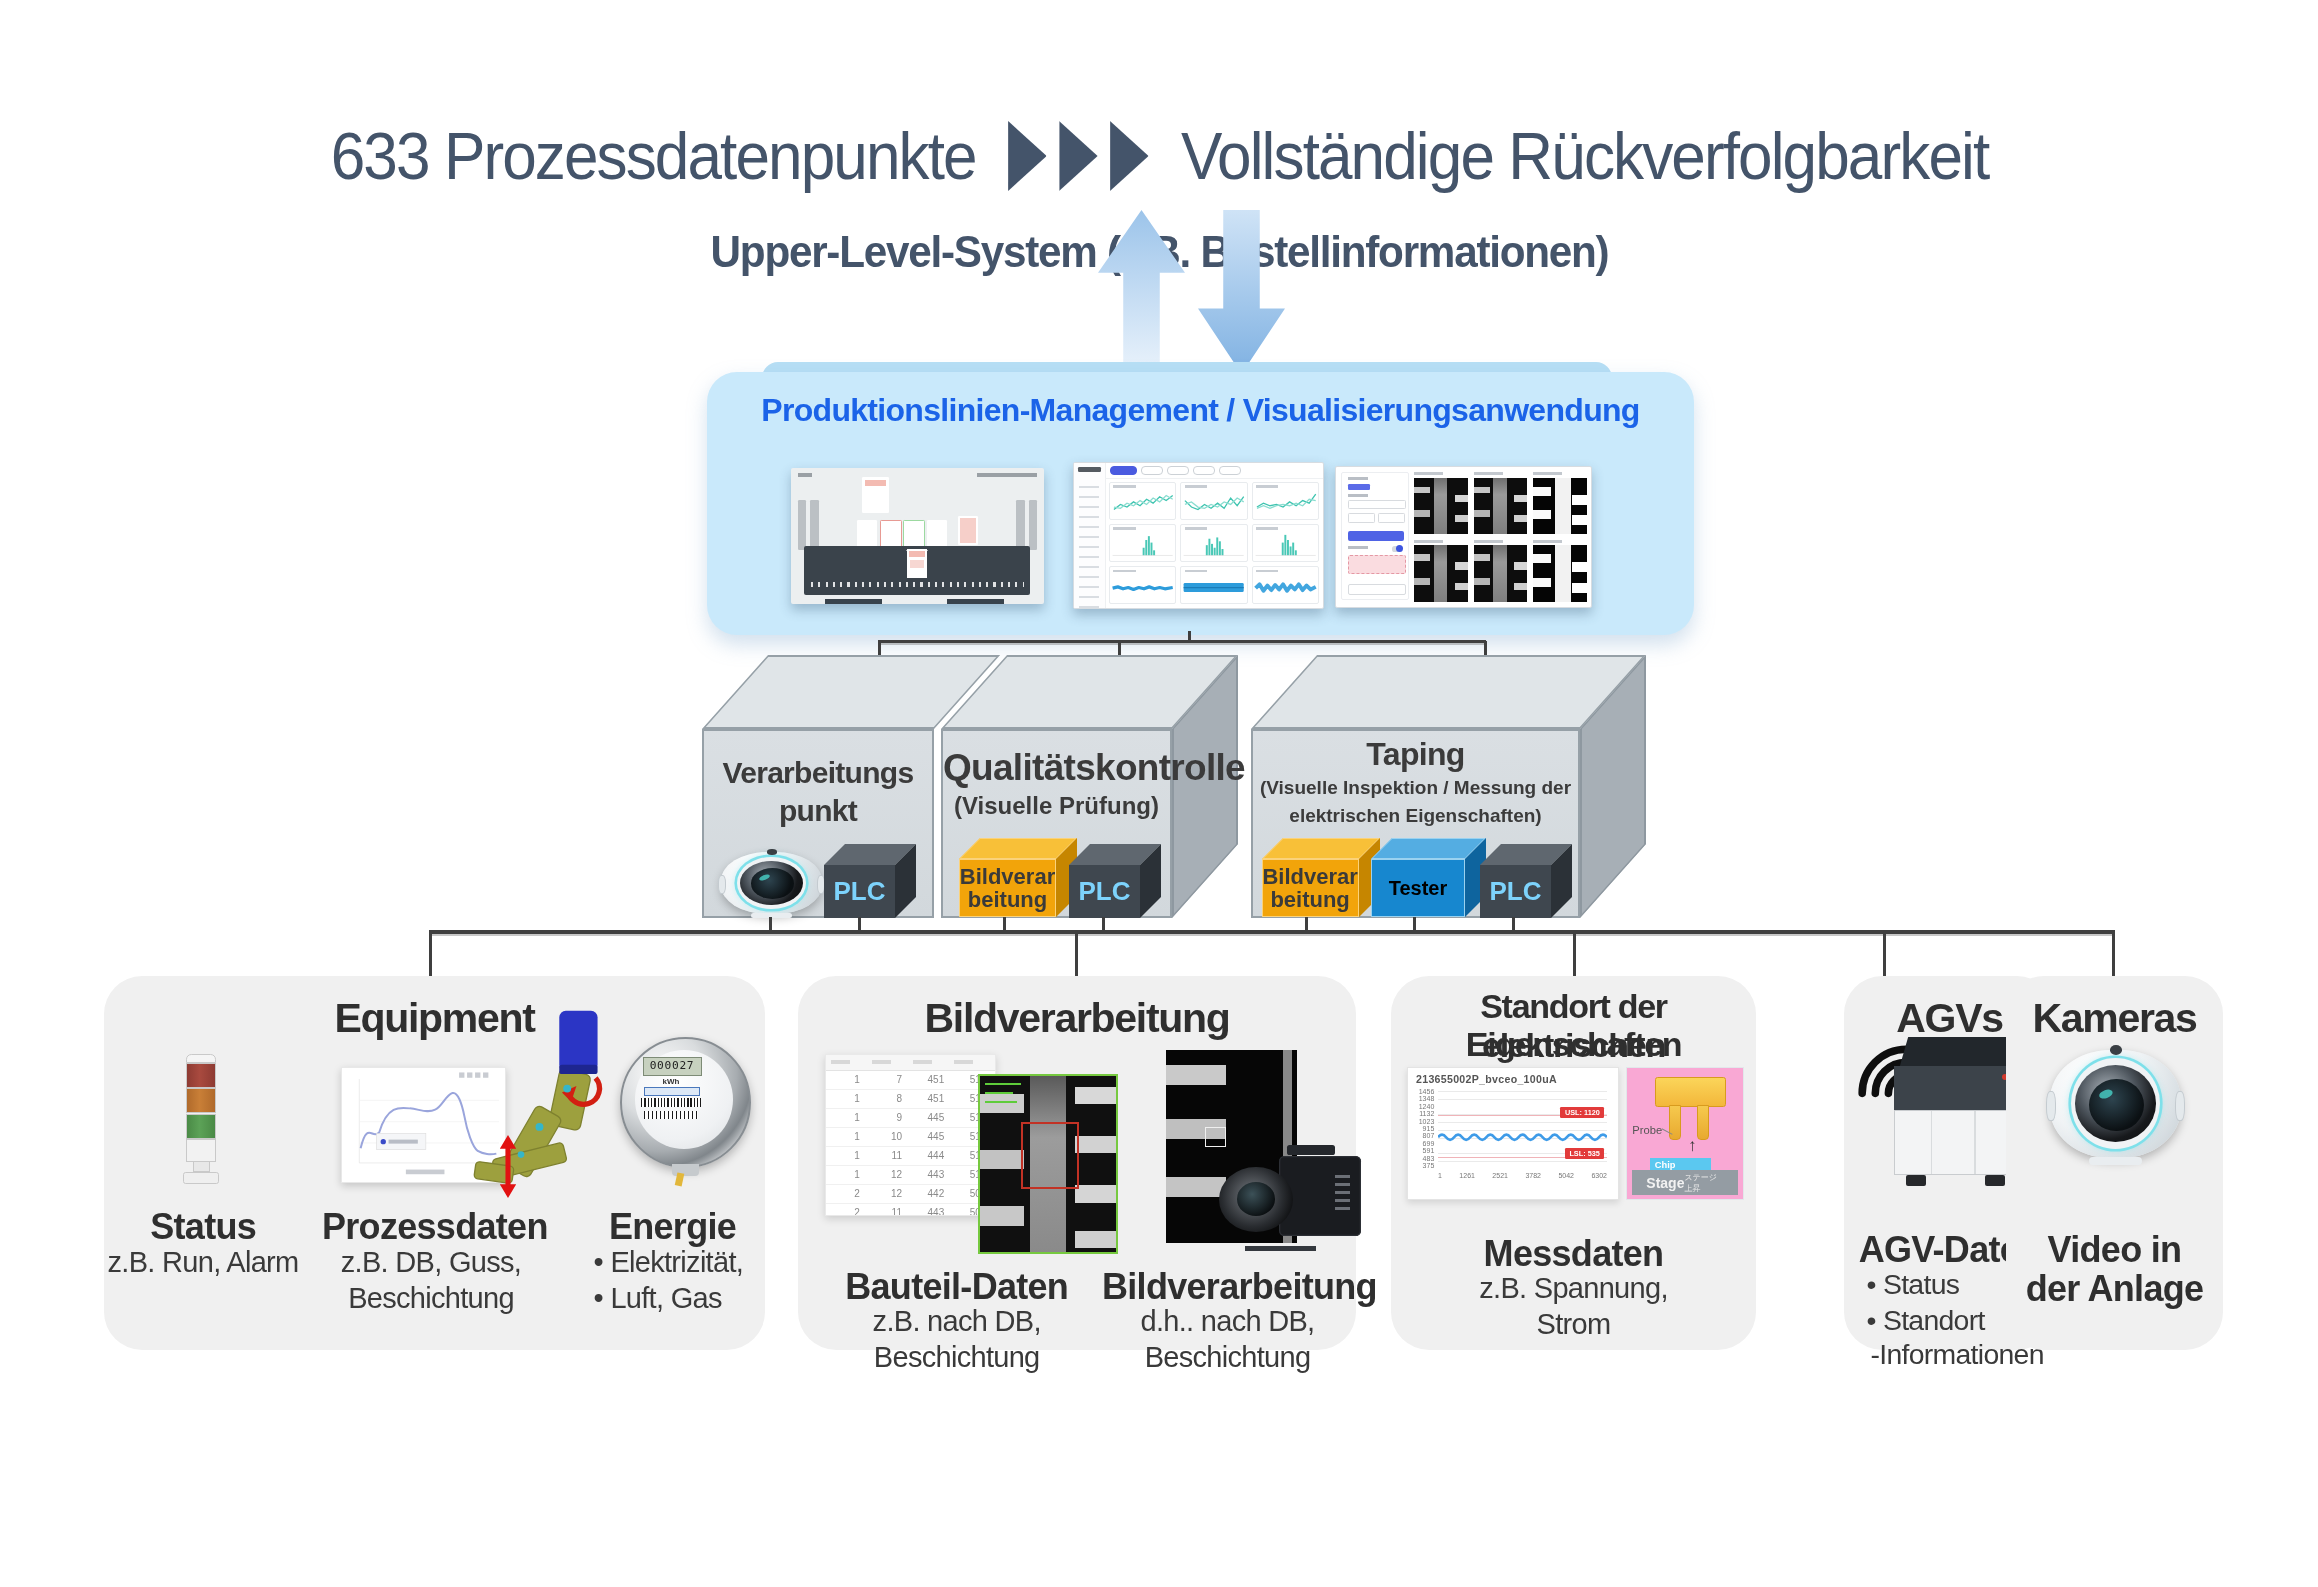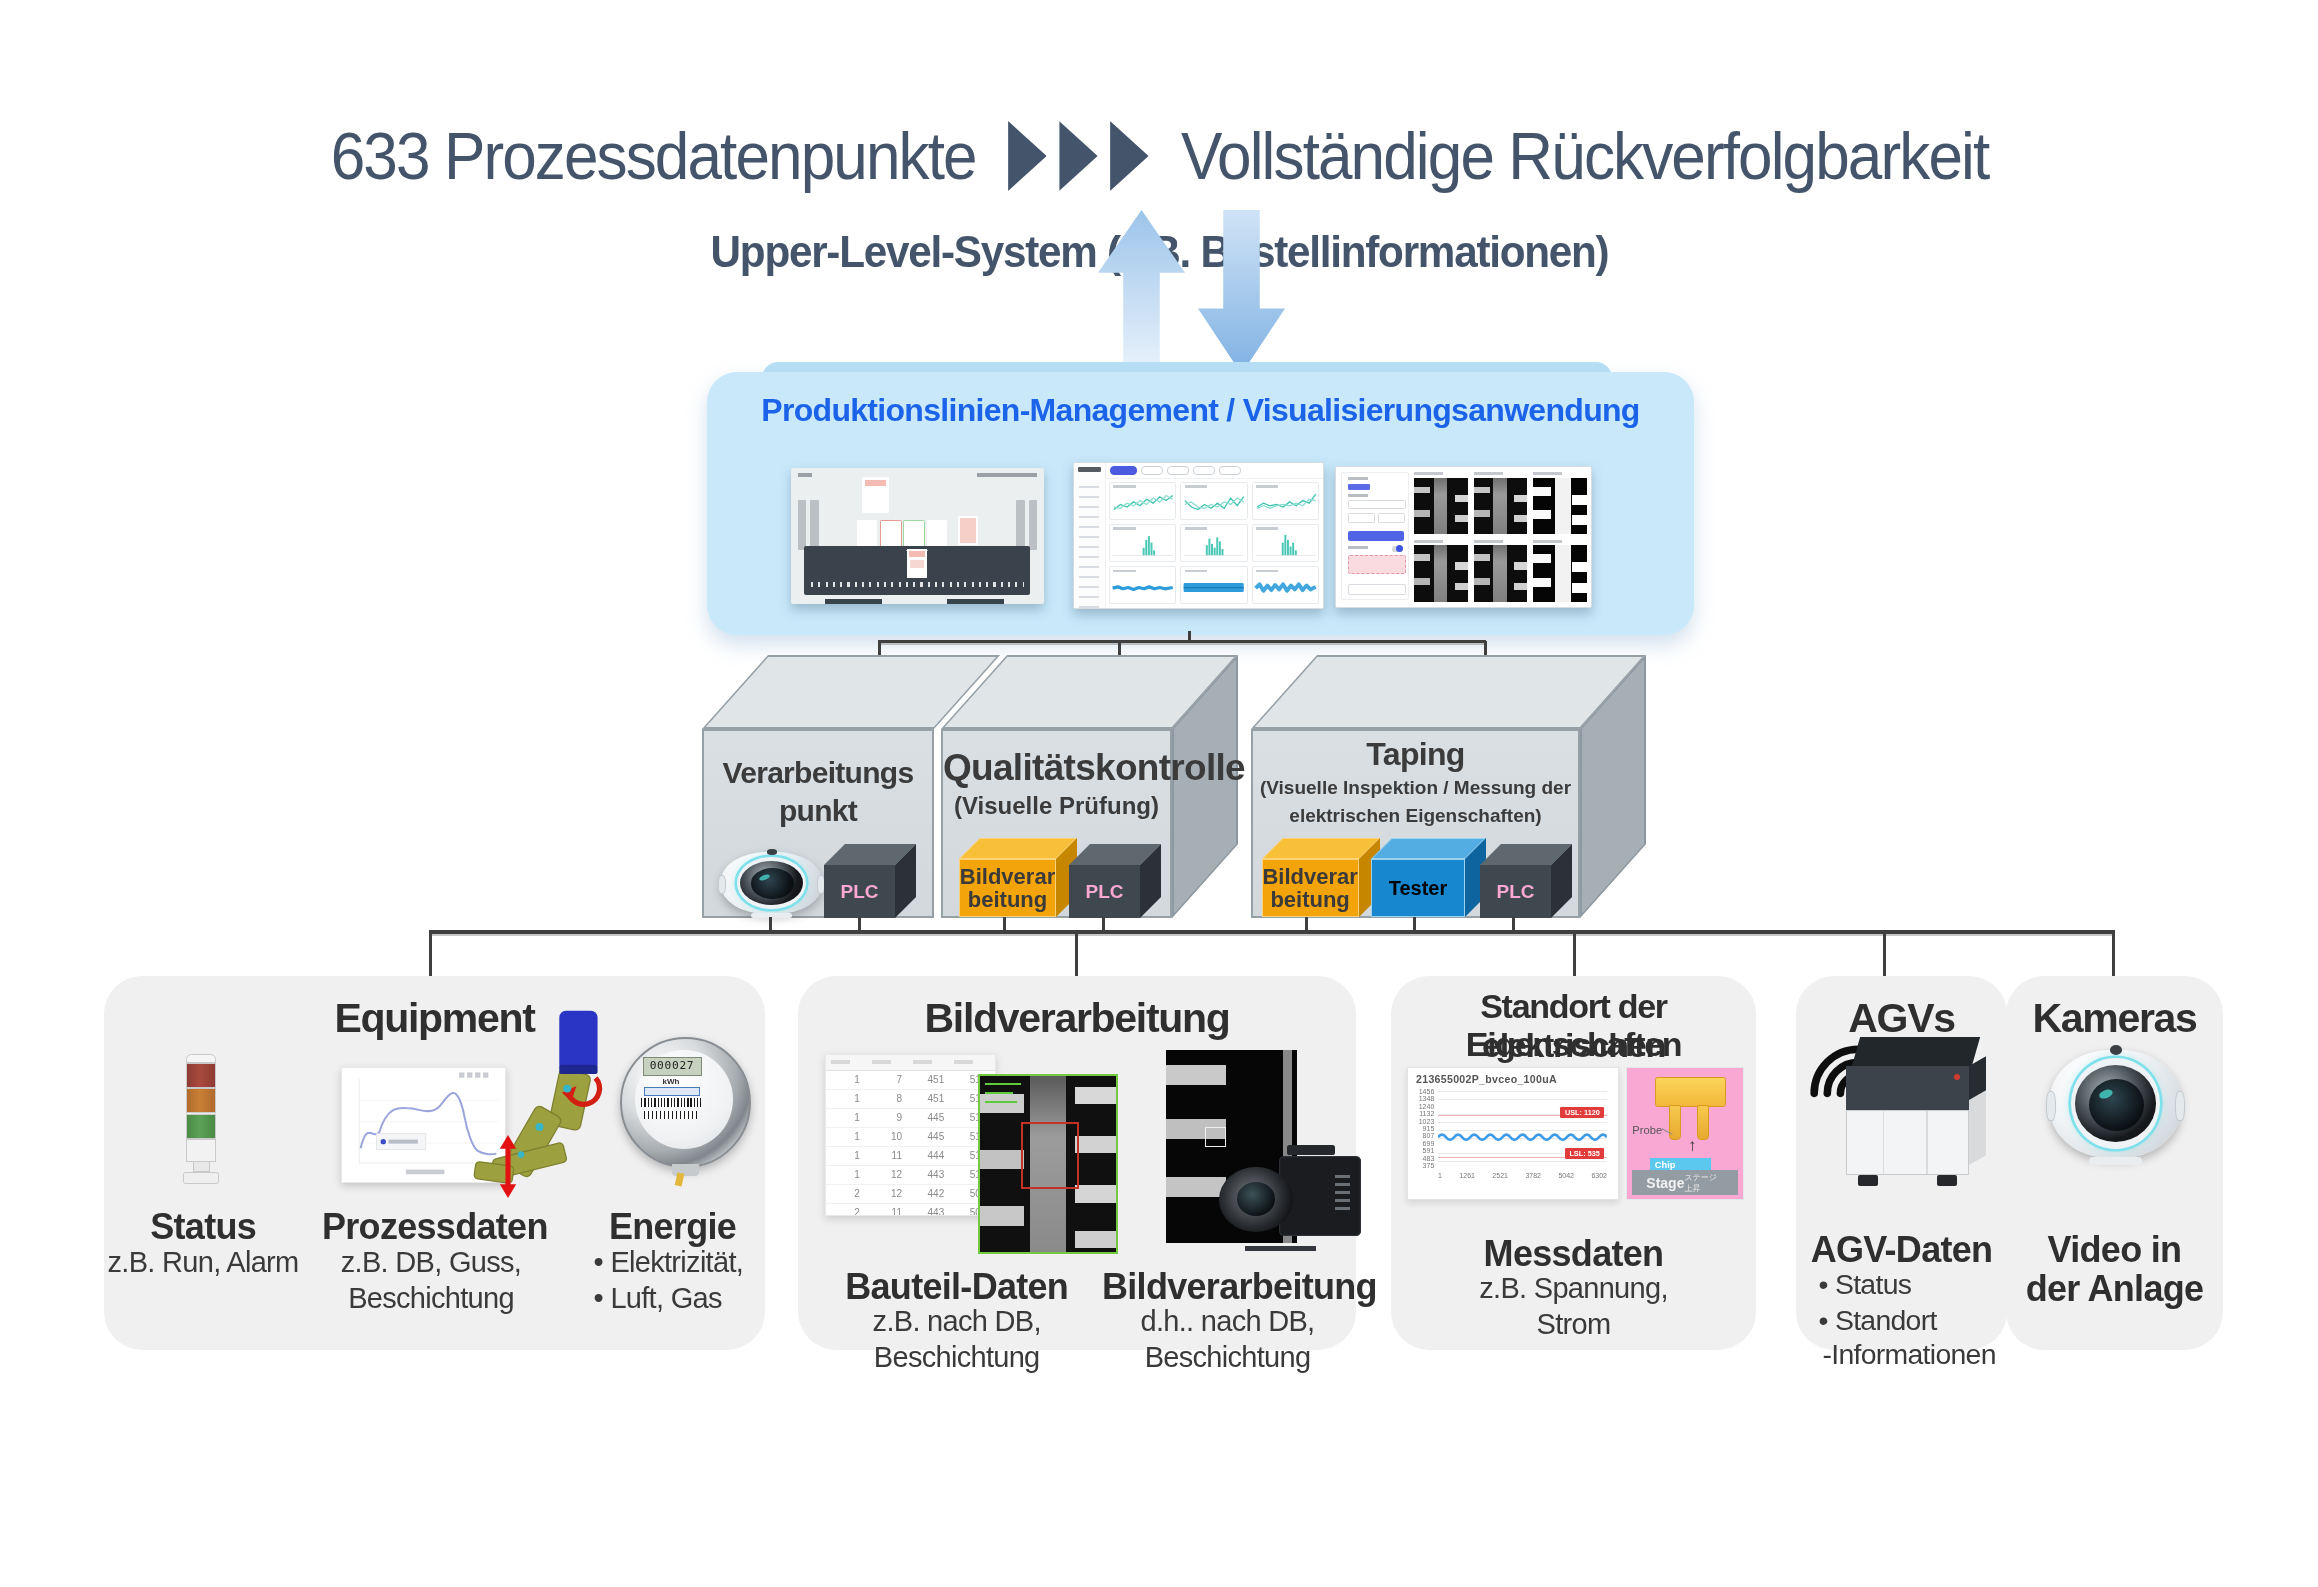--- a/index.html
+++ b/index.html
@@ -109,21 +109,21 @@
     border:2px solid #8E98A0;box-sizing:border-box;transform-origin:0 0;transform:skewY(-48.24deg)}
   .st-t1{position:absolute;left:0;width:100%;text-align:center;font-weight:bold;color:#3B3B3B;letter-spacing:-0.7px}
   .st-t2{position:absolute;left:0;width:100%;text-align:center;font-weight:bold;color:#3B3B3B}
 
   
   .cube{position:absolute}
   .cube .cf{position:absolute;inset:0;display:flex;flex-direction:column;align-items:center;
     justify-content:center;font-weight:bold;line-height:1.05}
   .cube .ct{position:absolute;left:0;top:-21px;width:100%;height:21px;transform-origin:0 100%;transform:skewX(-45deg)}
   .cube .cs{position:absolute;left:100%;top:0;width:21px;height:100%;transform-origin:0 0;transform:skewY(-45deg)}
-  .cube-dark .cf{background:#3F474F;color:#f9a8d4;font-size:19px}
+  .cube-dark .cf{background:#3F474F;color:#7dd3fc;font-size:26px}
   .cube-dark .ct{background:#5F676F}
   .cube-dark .cs{background:#2B3137}
   .cube-orange .cf{background:#F2A40A;color:#3A3A3A;font-size:22px;border:1.3px solid #FBD27A;box-sizing:border-box}
   .cube-orange .ct{background:#F8C038;border:1.3px solid #FBD27A;box-sizing:border-box}
   .cube-orange .cs{background:#C68600}
   .cube-blue .cf{background:#1787CF;color:#000000;font-size:20px;border:1.3px solid #9AD2F0;box-sizing:border-box}
   .cube-blue .ct{background:#54ADE2;border:1.3px solid #9AD2F0;box-sizing:border-box}
   .cube-blue .cs{background:#0E649E}
 
   
@@ -788,21 +788,21 @@
       <div class="pr-stage">
         <span class="st-n">Stage</span>
         <span class="st-j">ステージ上昇</span>
       </div>
     </div>
     <div class="glabel" style="left:0;top:257px;width:100%">Messdaten</div>
     <div class="gdesc" style="left:0;top:296px;width:100%">z.B. Spannung,</div>
     <div class="gdesc" style="left:0;top:332px;width:100%">Strom</div>
   </div>
 
-  <div class="group" style="left:1796px;width:211px">
+  <div class="group" style="left:1844px;width:211px">
     <div class="gtitle">AGVs</div>
     <div class="wifi">
       <svg viewBox="0 0 100 100" style="width:100%;height:100%">
         <g stroke="#0E0E0E" stroke-width="11" fill="none" stroke-linecap="round">
           <path d="M60,86 A26,26 0 0 1 86,60"></path>
           <path d="M41,86 A45,45 0 0 1 86,41"></path>
           <path d="M22,86 A64,64 0 0 1 86,22"></path>
         </g>
         <circle cx="84" cy="84" r="8" fill="#0E0E0E"></circle>
       </svg>

